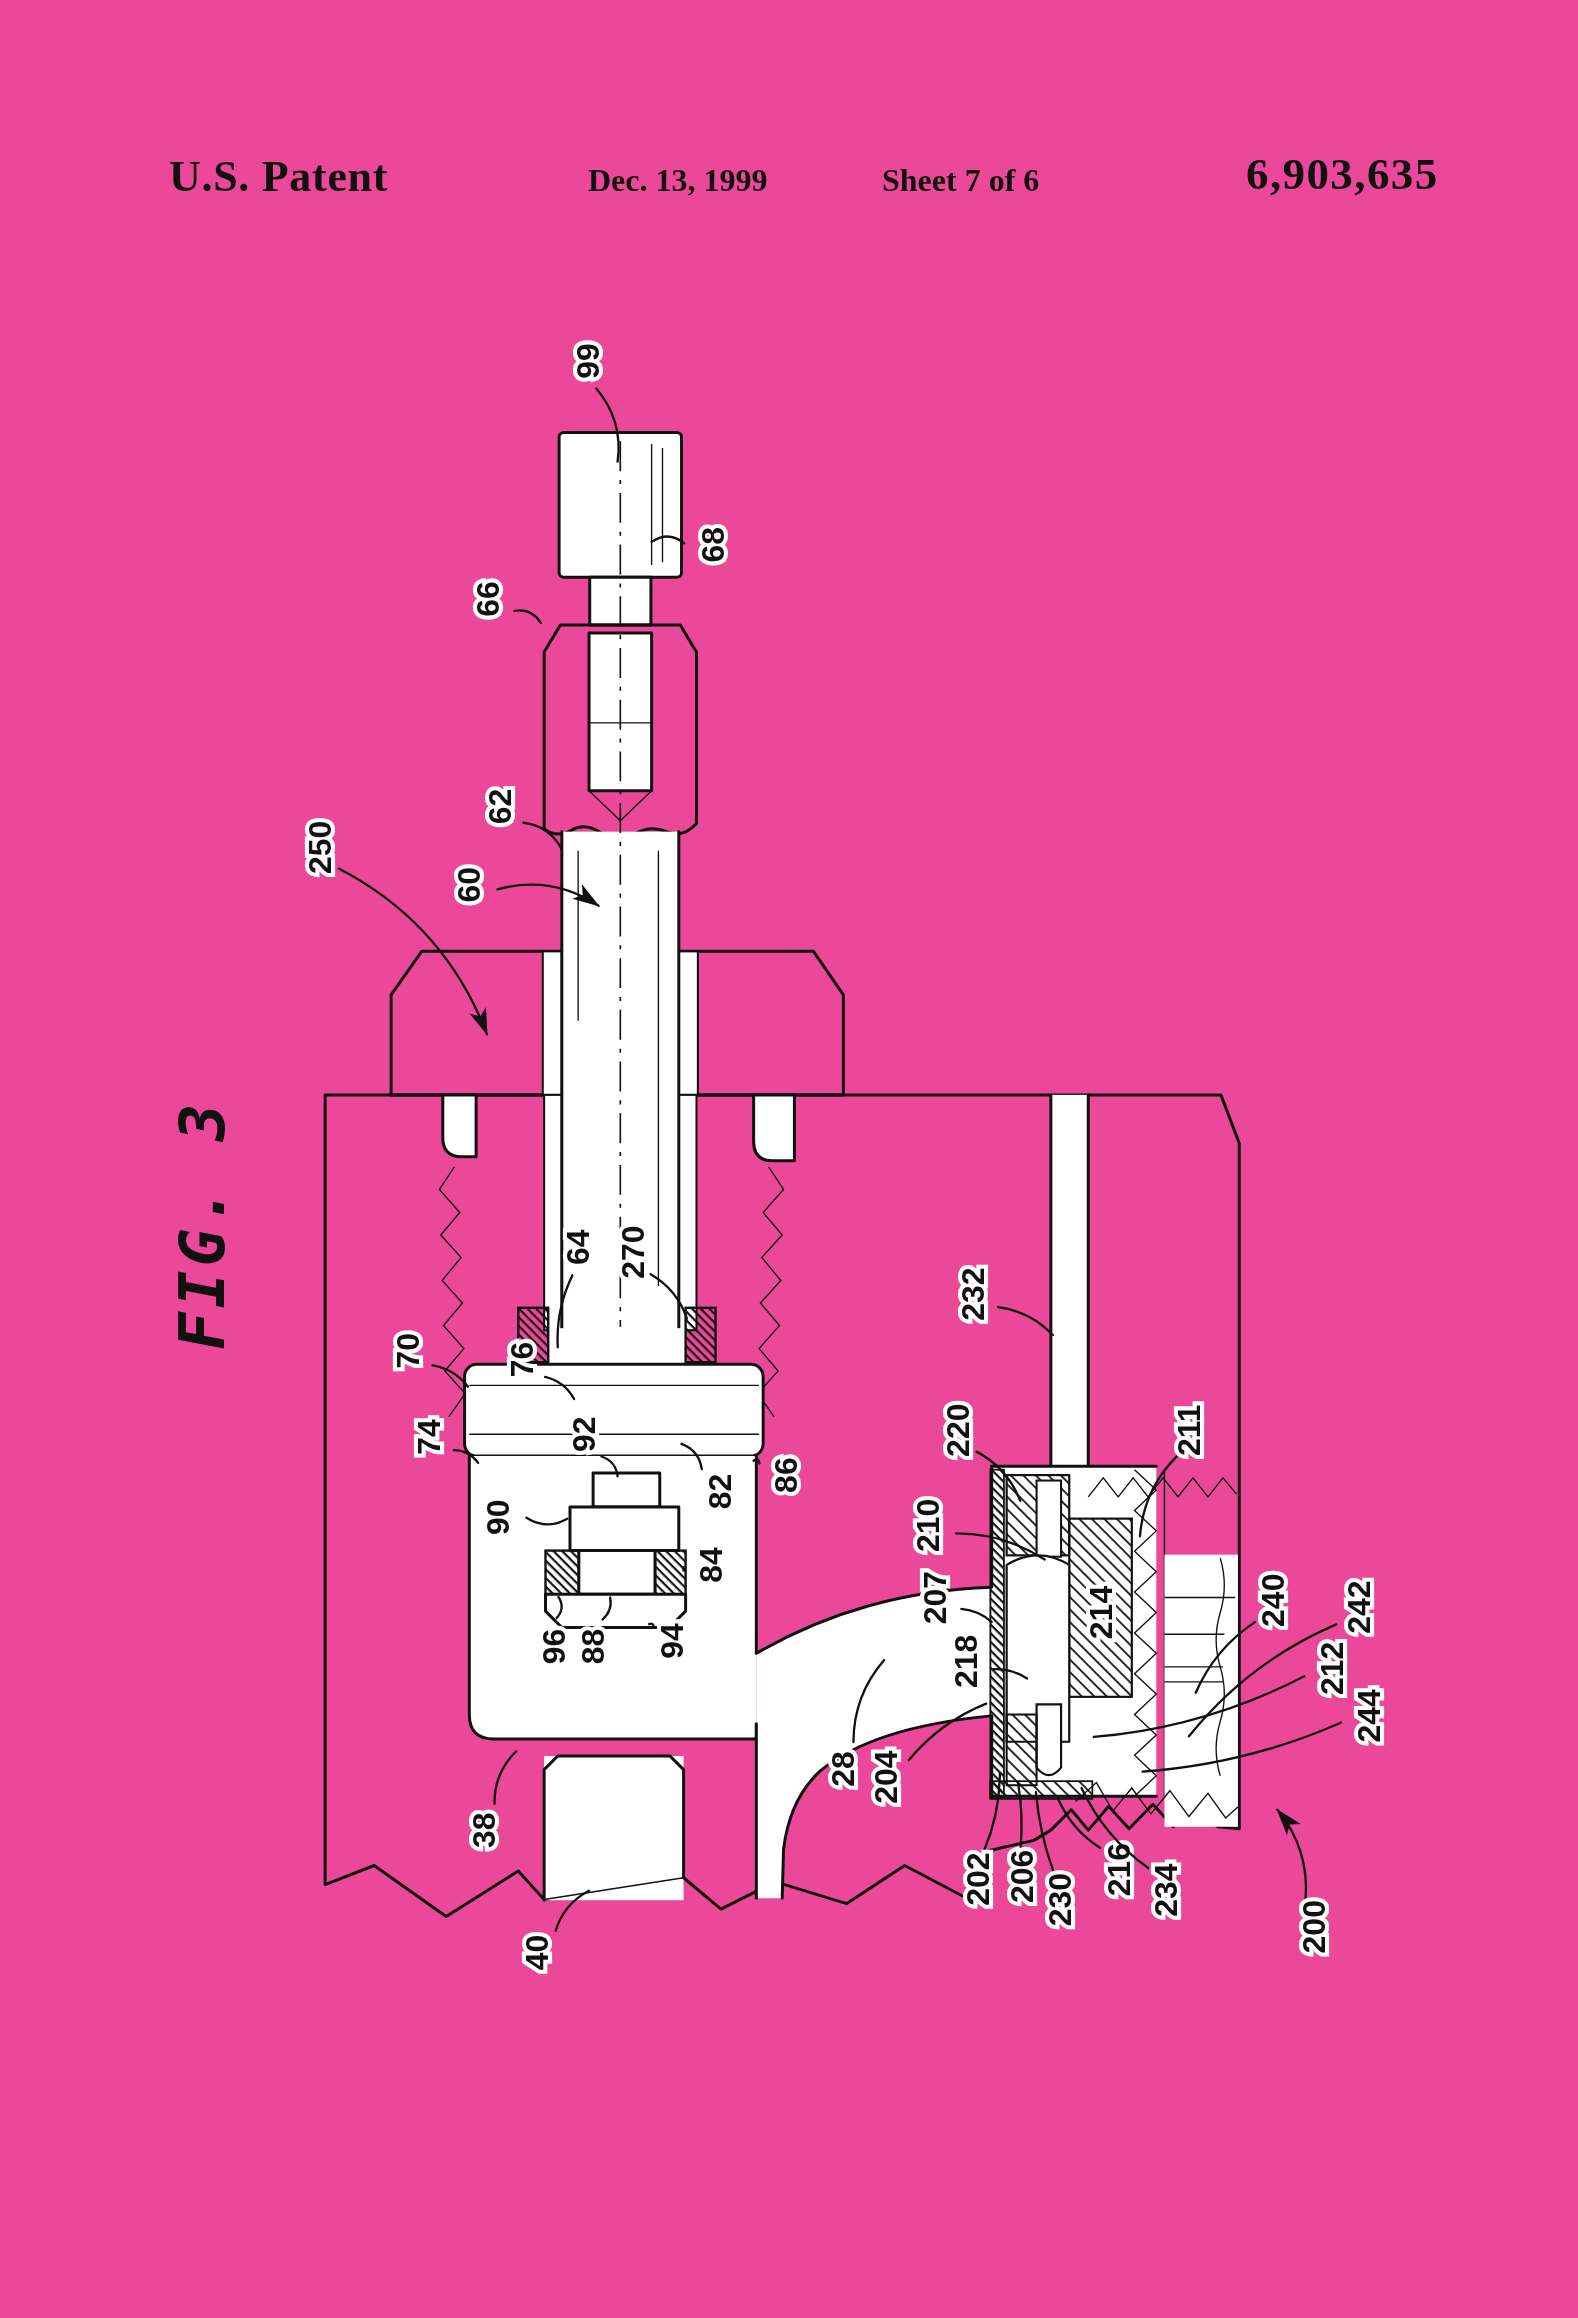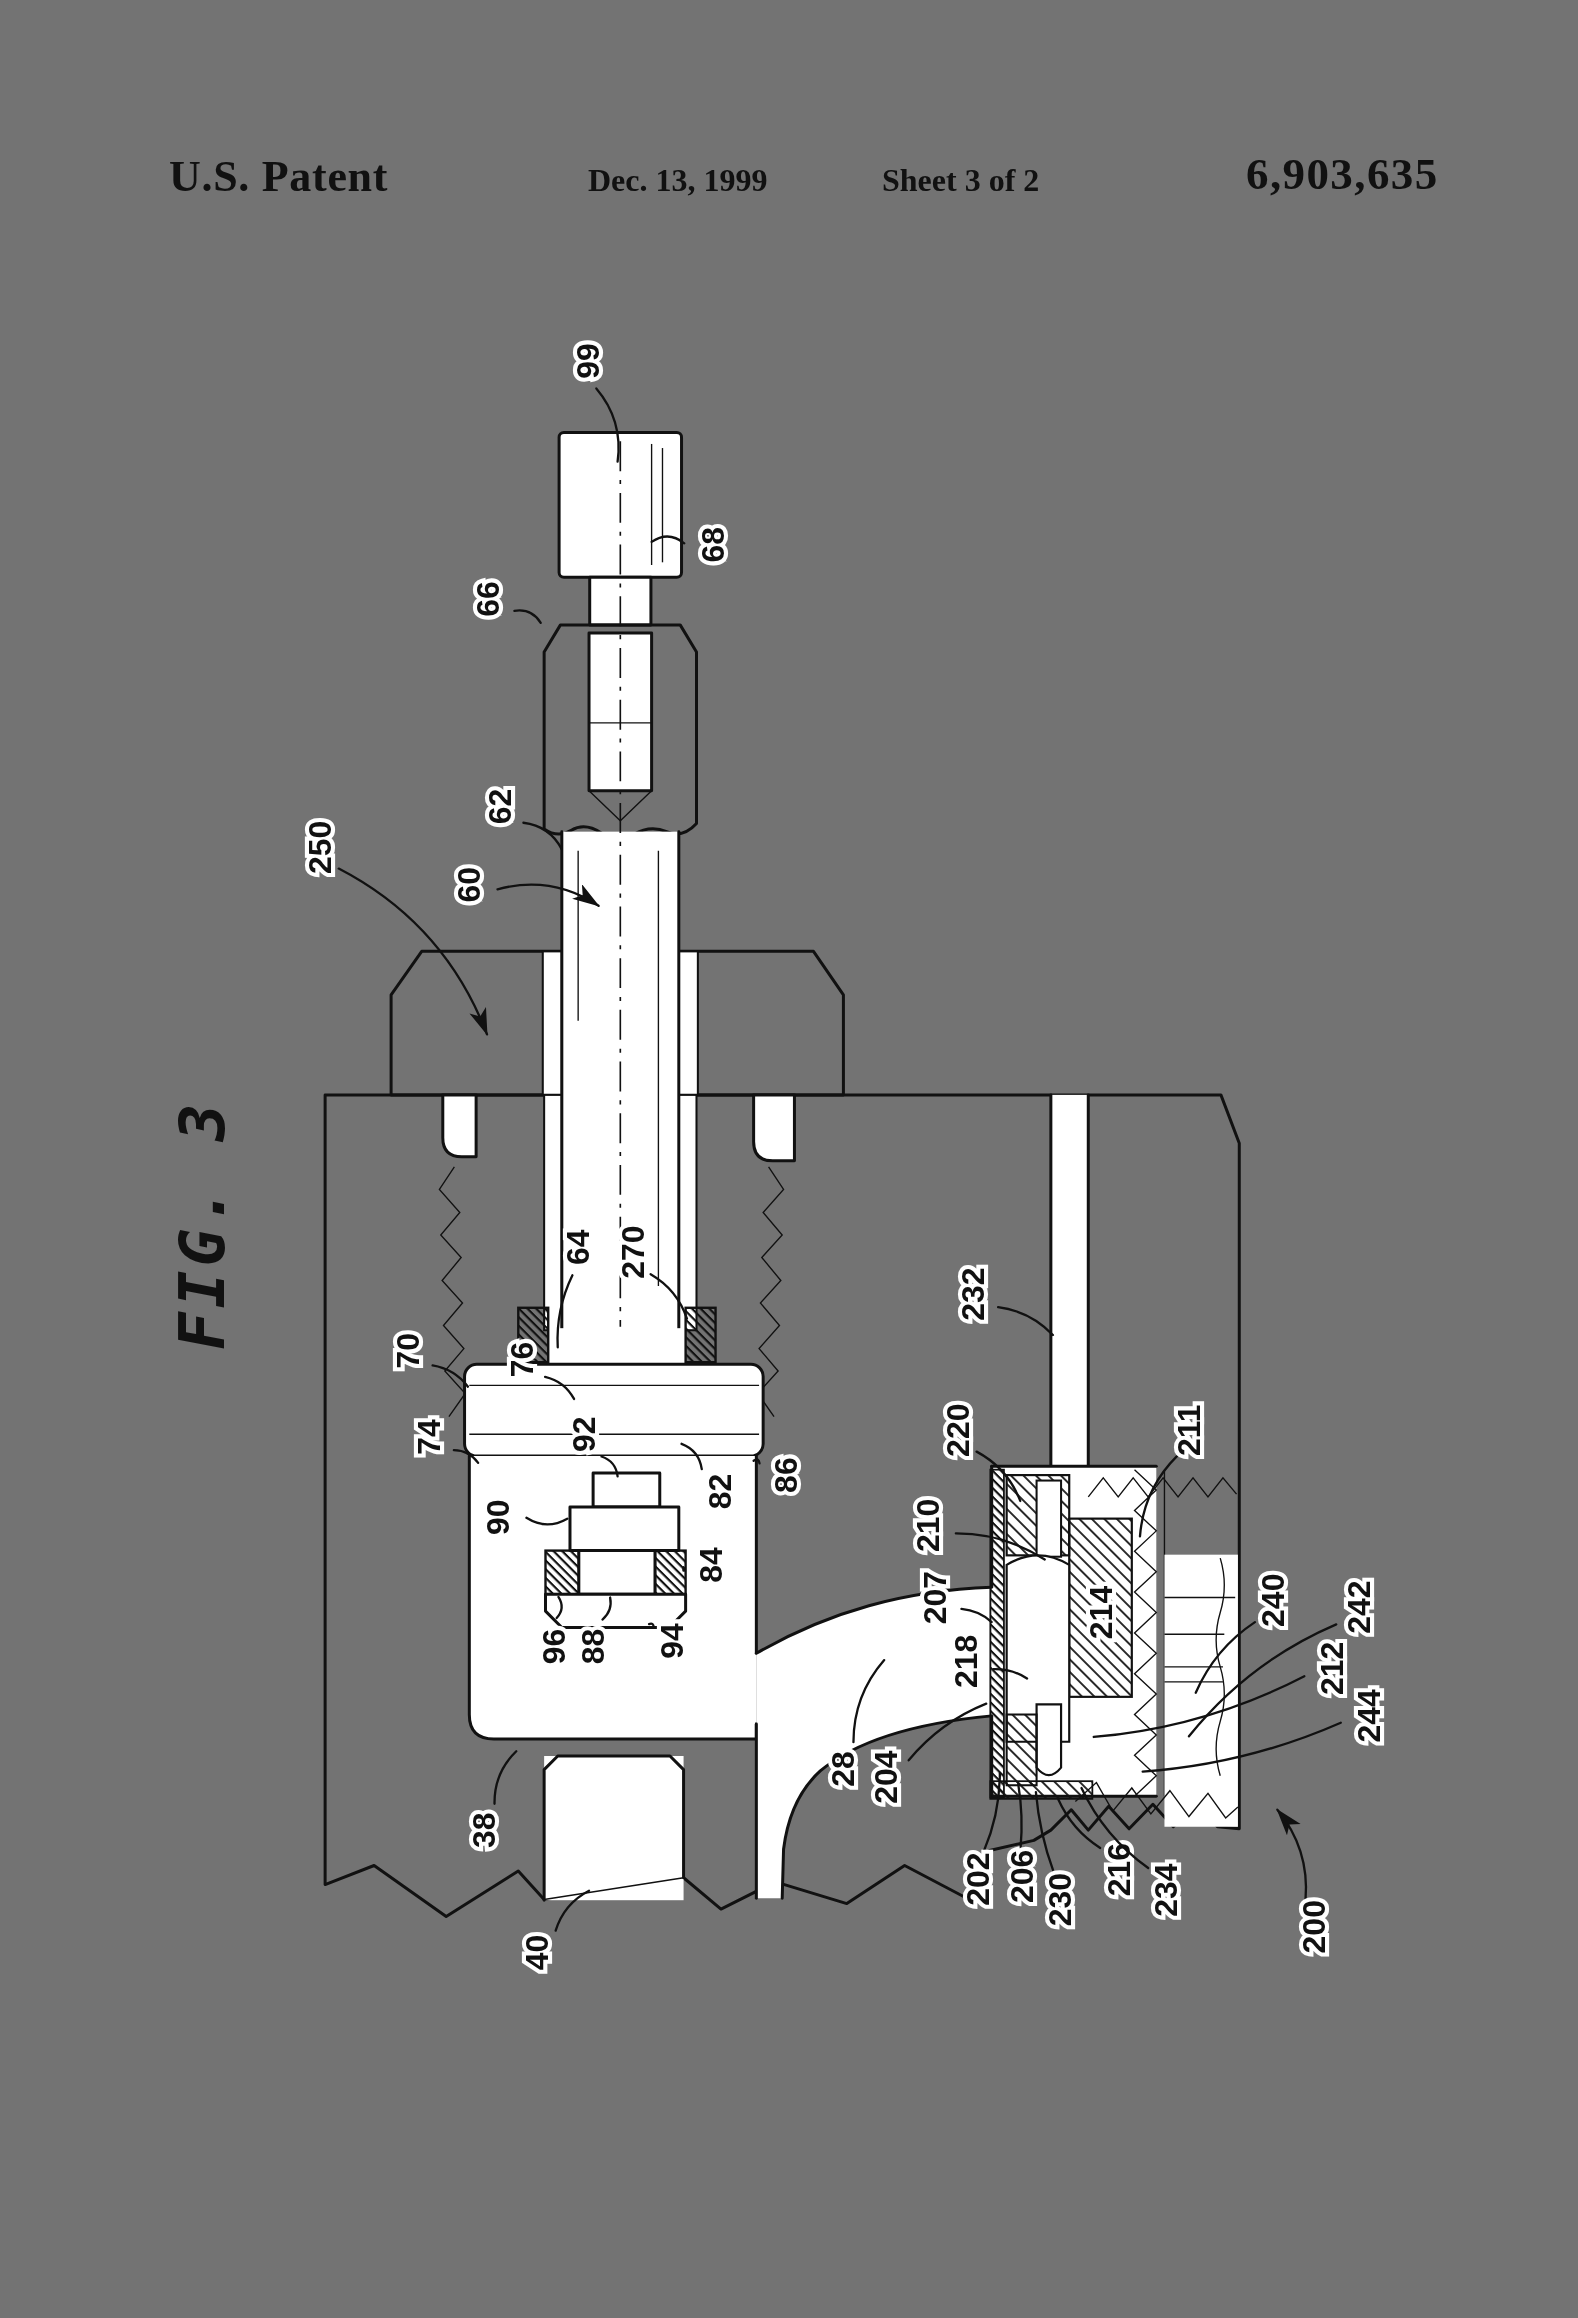--- a/index.html
+++ b/index.html
@@ -1,16 +1,16 @@
 <!DOCTYPE html>
 <html style="font-size:11px"><head>
 <meta charset="utf-8">
 <style>
   html,body{margin:0;padding:0;background:#e8e8e8;}
-  .page{position:relative;width:1578px;height:2319px;background:#737373;overflow:hidden;
+  .page{position:relative;width:1578px;height:2319px;background:#ec4899;overflow:hidden;
         font-family:"Liberation Serif",serif;color:#111;}
   .hdr{position:absolute;white-space:nowrap;font-weight:bold;}
   .h-title{left:169px;top:151px;font-size:44px;letter-spacing:0.7px;}
   .h-date{left:588px;top:162px;font-size:32px;}
   .h-sheet{left:882px;top:162px;font-size:32px;}
   .h-number{left:1246px;top:148px;font-size:45px;letter-spacing:1.4px;}
   svg{position:absolute;left:0;top:0;}
   .hl{stroke:#111;stroke-width:2.6;}
   .hl2{stroke:#111;stroke-width:3.1;}
   .hl3{stroke:#111;stroke-width:3.3;}
@@ -24,21 +24,21 @@
   .fig-caption{font-family:"DejaVu Sans Mono",monospace;font-style:italic;font-weight:bold;
        font-size:92px;fill:#111;text-anchor:middle;letter-spacing:6px;}
 </style>
 </head>
 <body>
 
 <div class="page">
 
   <div class="hdr h-title">U.S. Patent</div>
   <div class="hdr h-date">Dec. 13, 1999</div>
-  <div class="hdr h-sheet">Sheet 3 of 2</div>
+  <div class="hdr h-sheet">Sheet 7 of 6</div>
   <div class="hdr h-number">6,903,635</div>
 
   <svg width="1578" height="2319" viewBox="0 0 2320 3408">
     <defs>
       <pattern id="hb" patternUnits="userSpaceOnUse" width="25" height="25" patternTransform="rotate(-45)">
         <line class="hl" x1="0" y1="2" x2="25" y2="2"></line>
       </pattern>
       <pattern id="hn" patternUnits="userSpaceOnUse" width="33" height="33" patternTransform="rotate(45)">
         <line class="hl2" x1="0" y1="2" x2="33" y2="2"></line>
       </pattern>

